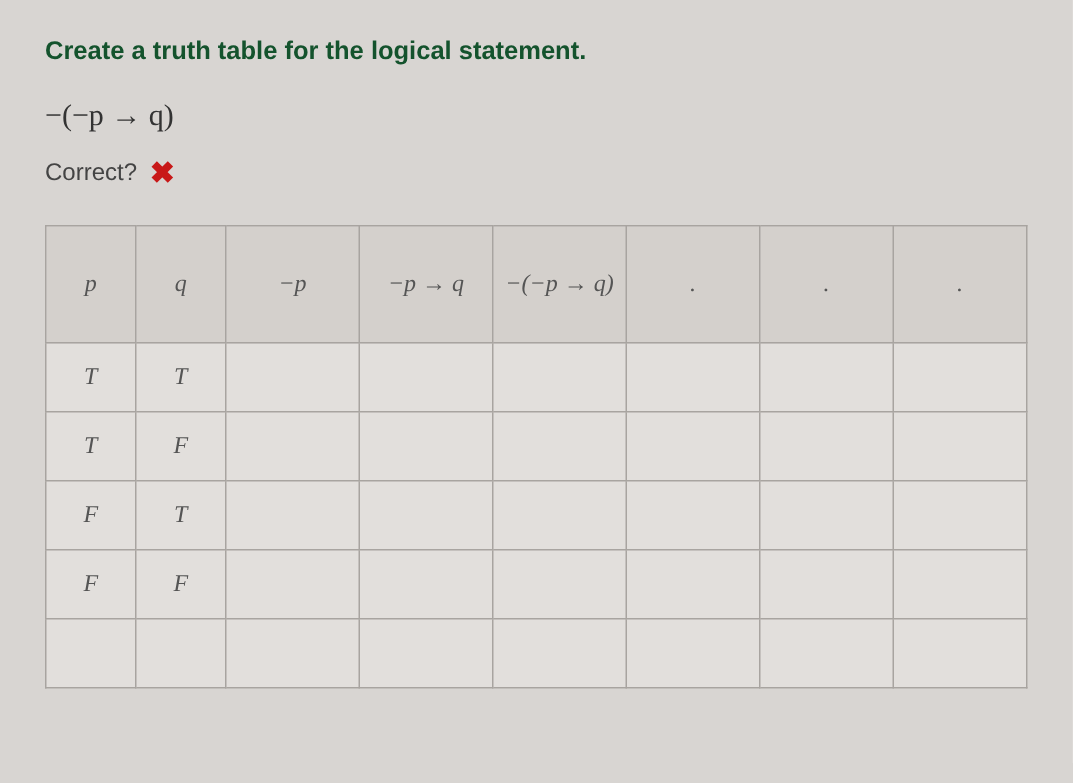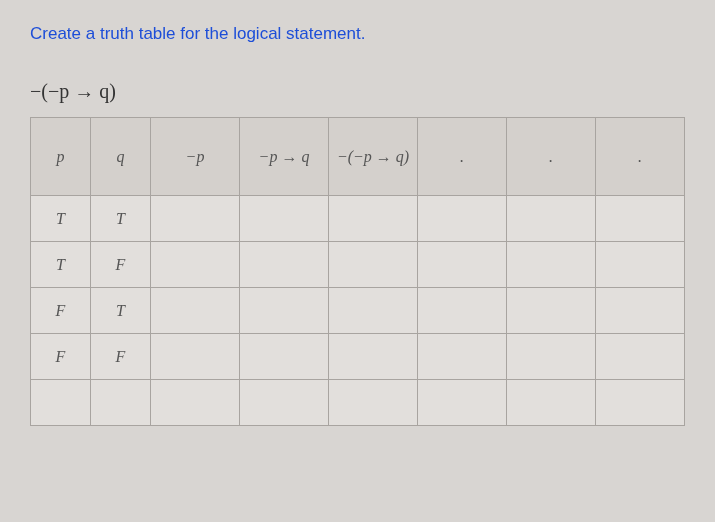--- a/index.html
+++ b/index.html
@@ -9,24 +9,24 @@
     width: 715px;
     height: 522px;
     background: #d8d5d2;
     font-family: Arial, Helvetica, sans-serif;
     color: #2a2a2a;
   }
   .content {
     padding: 24px 30px 0 30px;
   }
   .prompt {
-    font-weight: normal;
+    font-weight: bold;
     font-size: 17px;
-    margin-bottom: 36px;
-    color: #1d4ed8;
+    margin-bottom: 22px;
+    color: #14532d;
   }
   .expression {
     font-size: 20px;
     margin-bottom: 14px;
     color: #333;
     font-family: "Times New Roman", serif;
   }
   .correct-row {
     font-size: 16px;
     color: #444;
@@ -65,20 +65,24 @@
     font-style: italic;
   }
   .col-narrow { width: 60px; }
 </style>
 </head>
 <body>
 
 <div class="content">
   <div class="prompt">Create a truth table for the logical statement.</div>
   <div class="expression">−(−p → q)</div>
+  <div class="correct-row">
+    <span>Correct?</span>
+    <span class="x-mark">✖</span>
+  </div>
 
   <table class="truth">
     <thead>
       <tr>
         <th class="col-narrow">p</th>
         <th class="col-narrow">q</th>
         <th>−p</th>
         <th>−p → q</th>
         <th>−(−p → q)</th>
         <th>.</th>

